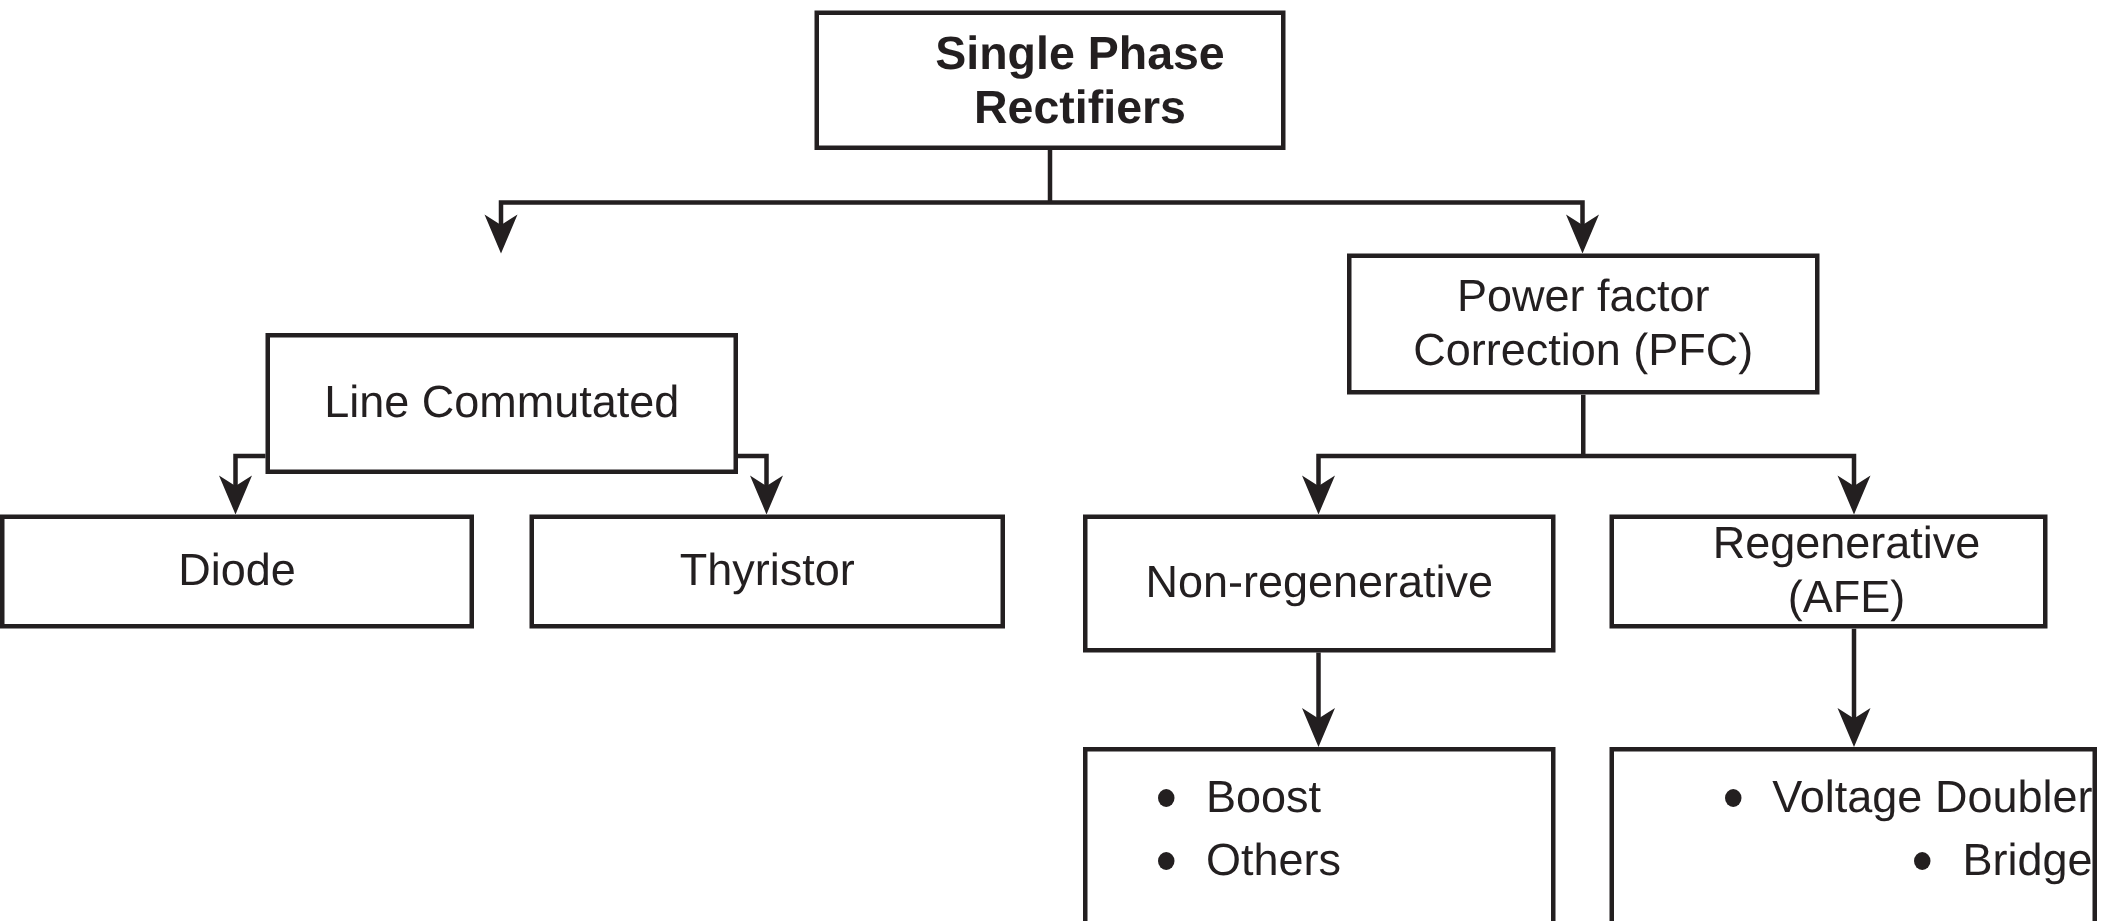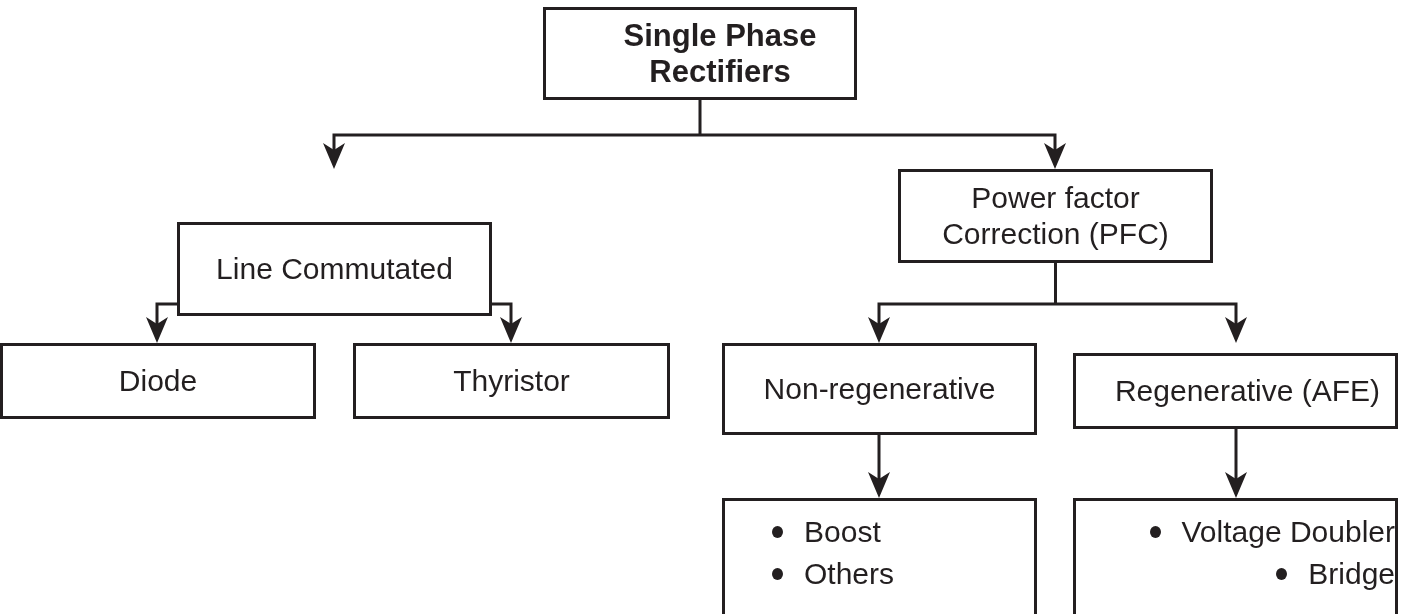--- a/index.html
+++ b/index.html
@@ -77,21 +77,21 @@
     background: var(--ink);
     margin-right: 21px;
   }
   
   .n-root   { left: 543px;  top: 7px;   width: 314px; height: 93px; padding-left: 40px; }
   .n-linec  { left: 177px;  top: 178px; width: 315px; height: 94px; margin-top: 44px; }
   .n-pfc    { left: 898px;  top: 169px; width: 315px; height: 94px; }
   .n-diode  { left: 0px;    top: 343px; width: 316px; height: 76px; }
   .n-thyr   { left: 353px;  top: 343px; width: 317px; height: 76px; }
   .n-nonreg { left: 722px;  top: 343px; width: 315px; height: 92px; }
-  .n-regen  { left: 1073px; top: 353px; width: 325px; height: 76px; padding-left: 24px; }
+  .n-regen  { left: 1073px; top: 343px; width: 292px; height: 76px; padding-left: 24px; }
   .n-nonreg-types { left: 722px;  top: 498px; width: 315px; height: 130px; }
   .n-regen-types  { left: 1073px; top: 498px; width: 325px; height: 130px; }
 </style>
 </head>
 <body>
 
 <div class="diagram">
 
   <svg class="connectors" viewBox="0 0 1418 614" aria-hidden="true">
 

